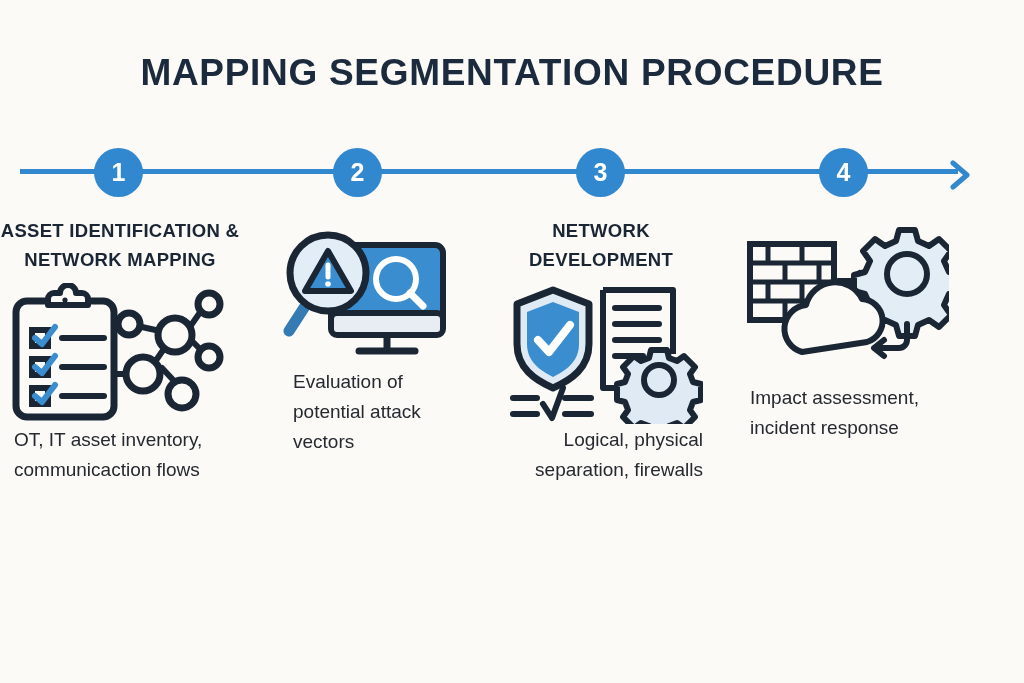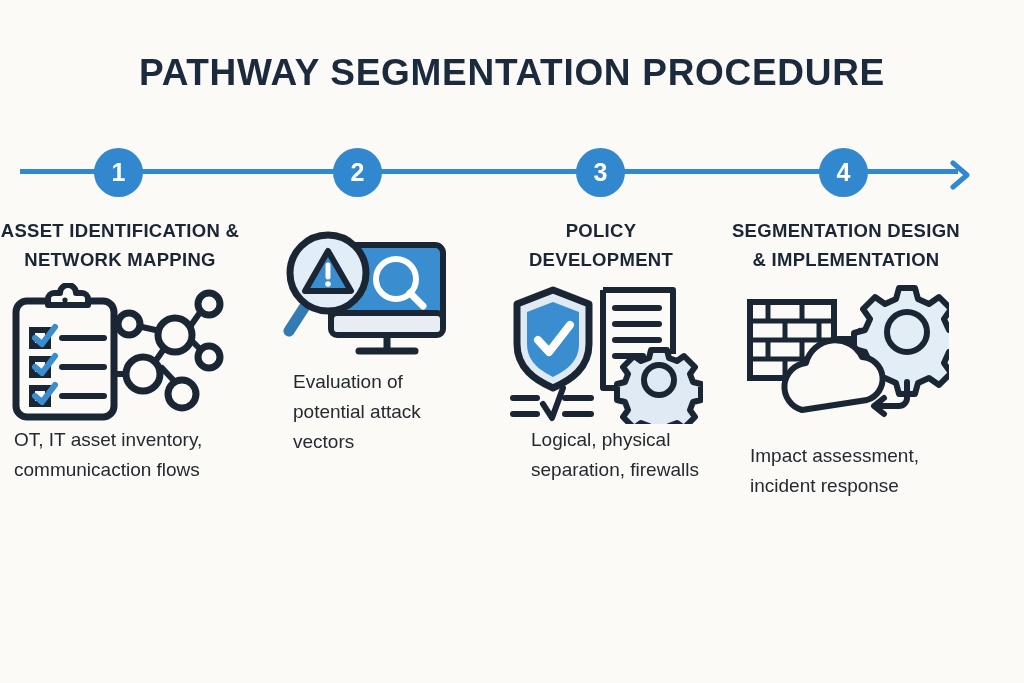--- a/index.html
+++ b/index.html
@@ -107,27 +107,27 @@
 
   .step-desc {
     font-size: 19px;
     line-height: 1.58;
     color: #262a30;
     padding-left: 18px;
     padding-right: 4px;
   }
   .col.c1 .step-desc { padding-left: 22px; }
   .col.c2 .step-desc { padding-left: 38px; }
-  .col.c3 .step-desc { padding-left: 36px; }
+  .col.c3 .step-desc { padding-left: 36px; text-align: right; }
   .col.c4 .step-desc { padding-left: 20px; margin-top: 16px; }
 </style>
 </head>
 <body>
 
-<div id="page-title">PATHWAY SEGMENTATION PROCEDURE</div>
+<div id="page-title">MAPPING SEGMENTATION PROCEDURE</div>
 
 <div id="timeline">
   <div class="tl-line"></div>
 
   <div class="tl-arrow">
     <svg width="30" height="30" viewBox="0 0 30 30" style="margin-top:-12px">
       <polyline points="5,3 19,15 5,27" fill="none" stroke="#3288ce" stroke-width="5" stroke-linecap="round" stroke-linejoin="round"></polyline>
     </svg>
   </div>
 
@@ -210,21 +210,21 @@
       <path d="M45 26 L68 66 H22 Z" fill="#3a8ed0" stroke="#1b2635" stroke-width="6" stroke-linejoin="round"></path>
       <line x1="45" y1="40" x2="45" y2="52" stroke="#ffffff" stroke-width="5" stroke-linecap="round"></line>
       <circle cx="45" cy="59" r="2.8" fill="#ffffff"></circle>
     </svg>
   </div>
 
   <div class="step-desc">Evaluation of potential attack vectors</div>
 </div>
 
 <div class="col c3">
-  <div class="step-heading">POLICY DEVELOPMENT</div>
+  <div class="step-heading">NETWORK DEVELOPMENT</div>
 
   <div class="icon-wrap">
     <svg width="196" height="142" viewBox="0 0 196 142">
 
       <path d="M46 8 L82 22 V62 C82 86 64 98 46 106 C28 98 10 86 10 62 V22 Z" fill="#dfeaf5" stroke="#1b2635" stroke-width="7" stroke-linejoin="round"></path>
       <path d="M46 20 L72 30 V62 C72 80 58 89 46 95 C34 89 20 80 20 62 V30 Z" fill="#3a8ed0"></path>
       <polyline points="31,58 42,70 63,43" fill="none" stroke="#ffffff" stroke-width="8" stroke-linecap="round" stroke-linejoin="round"></polyline>
 
       <path d="M96 8 H166 V72 M96 8 V106 H130" fill="none" stroke="#1b2635" stroke-width="6" stroke-linejoin="round"></path>
       <g stroke="#1b2635" stroke-width="6" stroke-linecap="round">
@@ -246,21 +246,20 @@
         <line x1="58" y1="132" x2="84" y2="132"></line>
       </g>
       <polyline points="36,122 45,136 56,106" fill="none" stroke="#1b2635" stroke-width="6" stroke-linecap="round" stroke-linejoin="round"></polyline>
     </svg>
   </div>
 
   <div class="step-desc">Logical, physical separation, firewalls</div>
 </div>
 
 <div class="col c4">
-  <div class="step-heading">SEGMENTATION DESIGN &amp; IMPLEMENTATION</div>
 
   <div class="icon-wrap">
     <svg width="205" height="142" viewBox="0 0 205 142">
 
       <rect x="6" y="20" width="84" height="76" fill="none" stroke="#1b2635" stroke-width="6"></rect>
       <g stroke="#1b2635" stroke-width="5">
         <line x1="6" y1="39" x2="90" y2="39"></line>
         <line x1="6" y1="58" x2="90" y2="58"></line>
         <line x1="6" y1="77" x2="90" y2="77"></line>
         <line x1="24" y1="20" x2="24" y2="39"></line>

